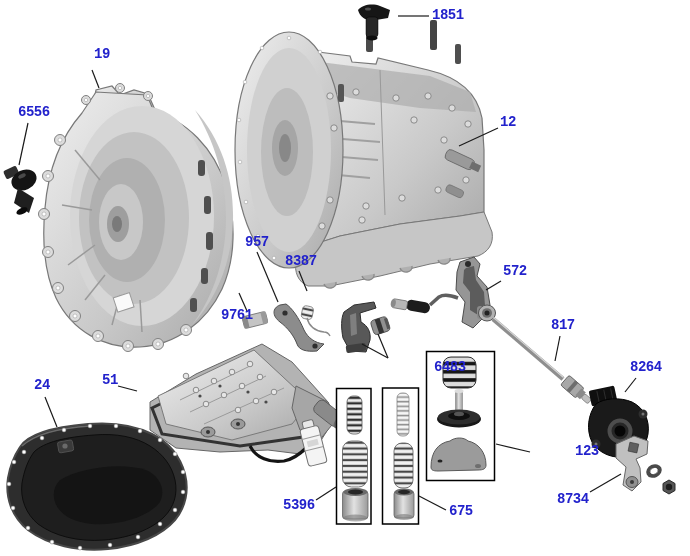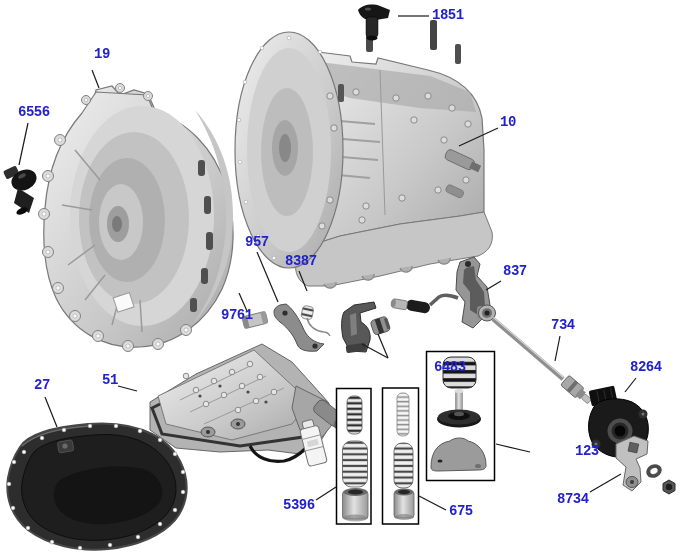--- a/index.html
+++ b/index.html
@@ -422,28 +422,28 @@
     <line x1="316" y1="500" x2="336" y2="487"></line>
     <line x1="446" y1="510" x2="419" y2="496"></line>
     <line x1="45" y1="397" x2="57" y2="427"></line>
     <line x1="118" y1="386" x2="137" y2="391"></line>
   </g>
 </svg>
 
 <div class="callout c1851">1851</div>
 <div class="callout c19">19</div>
 <div class="callout c9283">6556</div>
-<div class="callout c13">10</div>
+<div class="callout c13">12</div>
 <div class="callout c957">957</div>
 <div class="callout c8387">8387</div>
 <div class="callout c9761">9761</div>
-<div class="callout c572">837</div>
+<div class="callout c572">572</div>
 <div class="callout c6483">6483</div>
-<div class="callout c734">734</div>
+<div class="callout c734">817</div>
 <div class="callout c8264">8264</div>
 <div class="callout c123">123</div>
 <div class="callout c8734">8734</div>
 <div class="callout c8432">5396</div>
 <div class="callout c675">675</div>
-<div class="callout c24">27</div>
+<div class="callout c24">24</div>
 <div class="callout c51">51</div>
 
 </div>
 
 </body></html>

